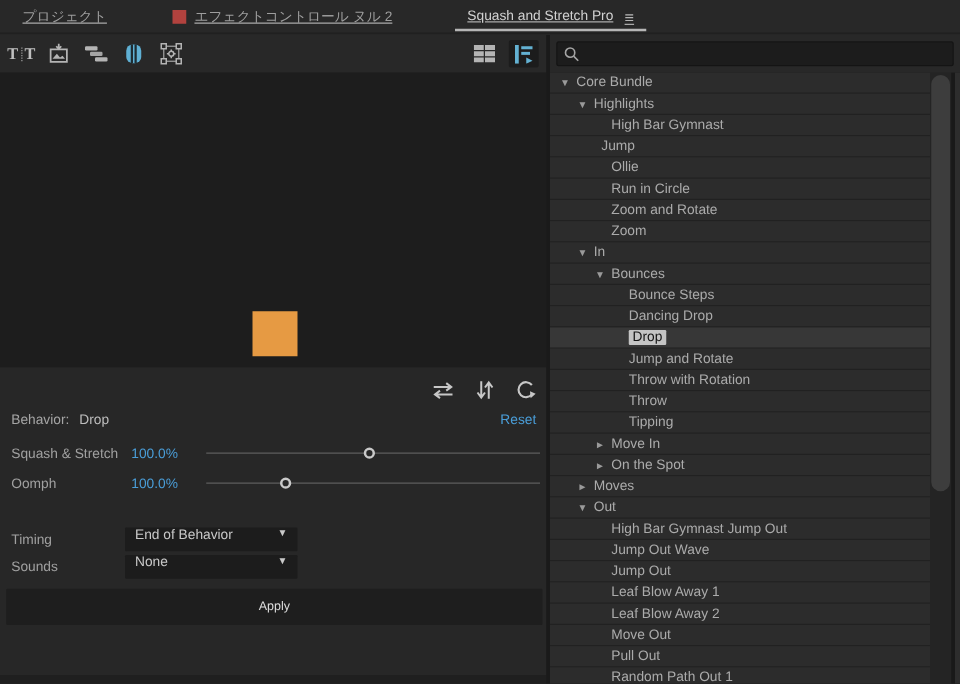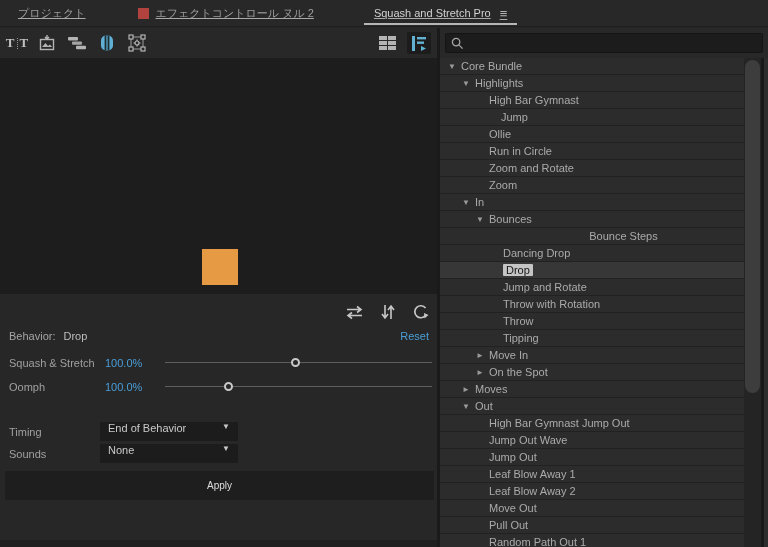--- a/index.html
+++ b/index.html
@@ -250,21 +250,21 @@
             <span class="label">Core Bundle</span>
           </div>
           <div class="tree-row" style="padding-left: 22px;">
             <span class="arrow">▼</span>
             <span class="label">Highlights</span>
           </div>
           <div class="tree-row" style="padding-left: 36px;">
             <span class="arrow"></span>
             <span class="label">High Bar Gymnast</span>
           </div>
-          <div class="tree-row" style="padding-left: 48px;">
+          <div class="tree-row" style="padding-left: 28px;">
             <span class="arrow"></span>
             <span class="label">Jump</span>
           </div>
           <div class="tree-row" style="padding-left: 36px;">
             <span class="arrow"></span>
             <span class="label">Ollie</span>
           </div>
           <div class="tree-row" style="padding-left: 36px;">
             <span class="arrow"></span>
             <span class="label">Run in Circle</span>
@@ -278,21 +278,21 @@
             <span class="label">Zoom</span>
           </div>
           <div class="tree-row" style="padding-left: 22px;">
             <span class="arrow">▼</span>
             <span class="label">In</span>
           </div>
           <div class="tree-row" style="padding-left: 36px;">
             <span class="arrow">▼</span>
             <span class="label">Bounces</span>
           </div>
-          <div class="tree-row" style="padding-left: 50px; justify-content: center;">
+          <div class="tree-row" style="padding-left: 50px;">
             <span class="arrow"></span>
             <span class="label">Bounce Steps</span>
           </div>
           <div class="tree-row" style="padding-left: 50px;">
             <span class="arrow"></span>
             <span class="label">Dancing Drop</span>
           </div>
           <div class="tree-row selected" style="padding-left: 50px;">
             <span class="arrow"></span>
             <span class="label chip">Drop</span>

